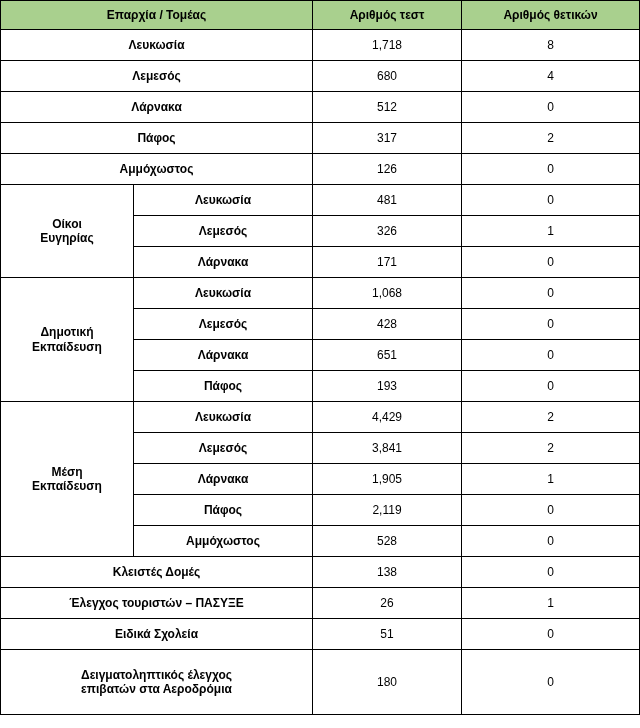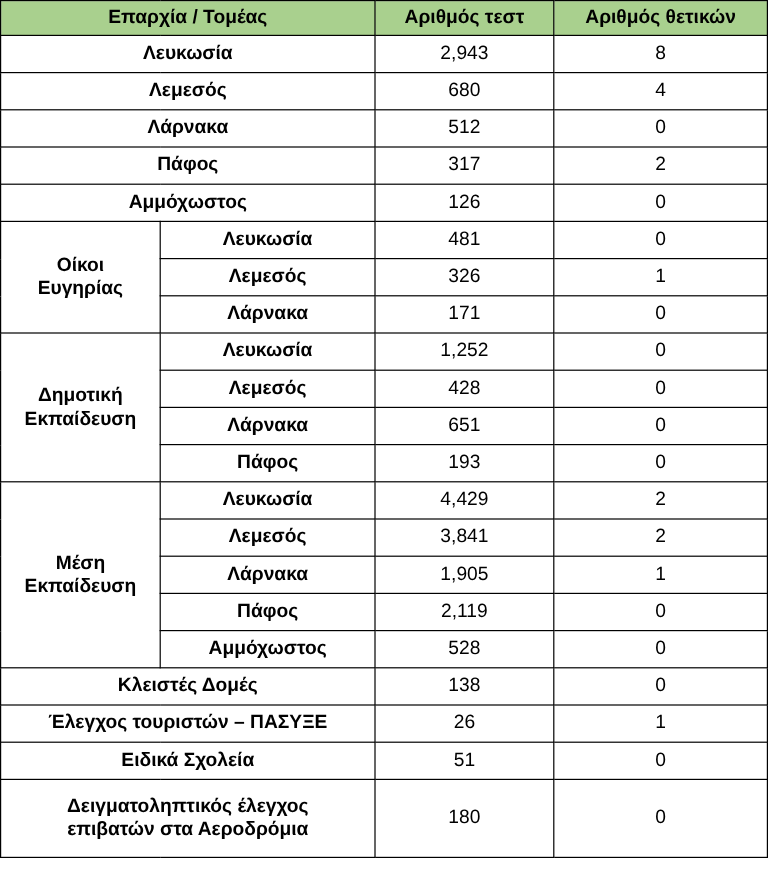--- a/index.html
+++ b/index.html
@@ -2,21 +2,21 @@
 <html><head>
 <meta charset="utf-8">
 <style>
   html, body { margin: 0; padding: 0; background: #ffffff; }
   body { width: 640px; height: 728px; overflow: hidden; }
   table.data {
     border-collapse: collapse;
     table-layout: fixed;
     width: 639px;
     font-family: "Liberation Sans", sans-serif;
-    font-size: 16px;
+    font-size: 12px;
     color: #000;
   }
   table.data td, table.data th {
     border: 1.5px solid #000;
     text-align: center;
     vertical-align: middle;
     padding: 0;
     line-height: 1.2;
   }
   table.data th {
@@ -49,21 +49,21 @@
     <tr>
       <th colspan="2">Επαρχία / Τομέας</th>
       <th>Αριθμός τεστ</th>
       <th>Αριθμός θετικών</th>
     </tr>
   </thead>
   <tbody>
 
     <tr class="row">
       <td colspan="2" class="label">Λευκωσία</td>
-      <td class="num">2,943</td>
+      <td class="num">1,718</td>
       <td class="num">8</td>
     </tr>
     <tr class="row">
       <td colspan="2" class="label">Λεμεσός</td>
       <td class="num">680</td>
       <td class="num">4</td>
     </tr>
     <tr class="row">
       <td colspan="2" class="label">Λάρνακα</td>
       <td class="num">512</td>
@@ -99,21 +99,21 @@
       <td class="num">171</td>
       <td class="num">0</td>
     </tr>
 
     <tr class="row">
       <td rowspan="4" class="group">
         <span>Δημοτική</span><br>
         <span>Εκπαίδευση</span>
       </td>
       <td class="label">Λευκωσία</td>
-      <td class="num">1,252</td>
+      <td class="num">1,068</td>
       <td class="num">0</td>
     </tr>
     <tr class="row">
       <td class="label">Λεμεσός</td>
       <td class="num">428</td>
       <td class="num">0</td>
     </tr>
     <tr class="row">
       <td class="label">Λάρνακα</td>
       <td class="num">651</td>

